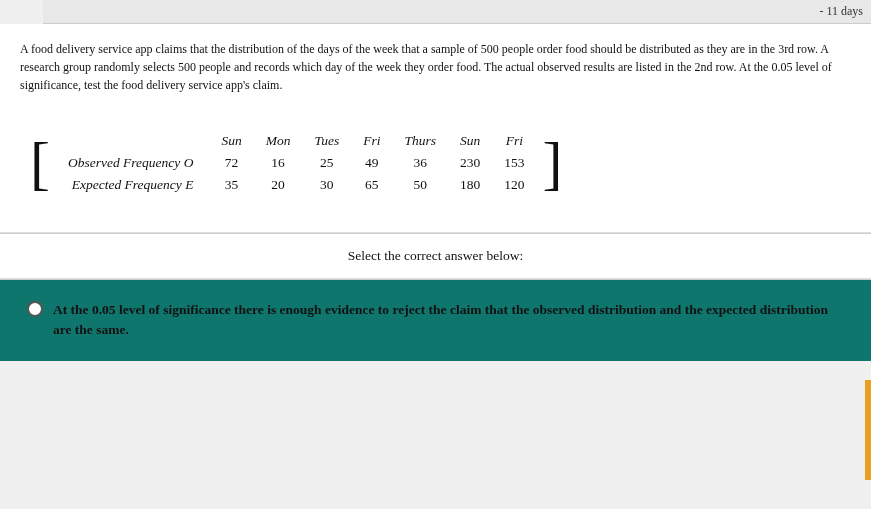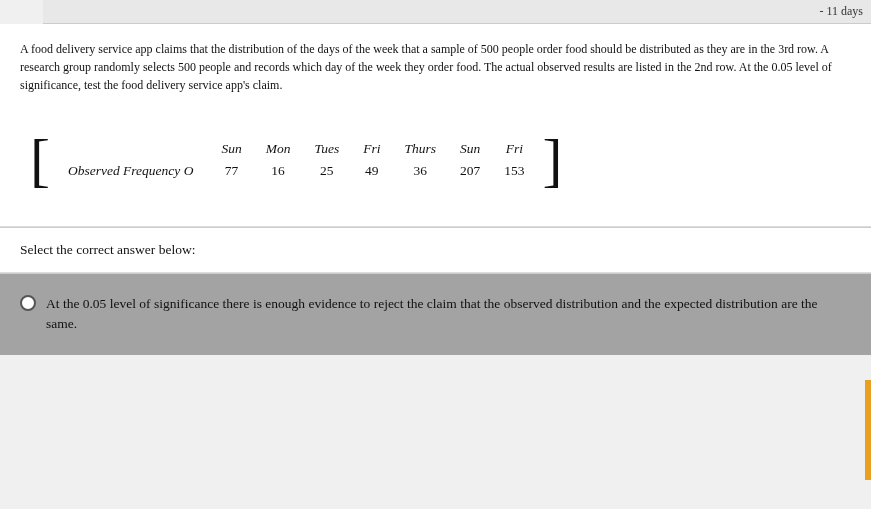--- a/index.html
+++ b/index.html
@@ -92,30 +92,32 @@
     .divider {
       border: none;
       border-top: 1px solid #ccc;
       margin: 0;
     }
 
     .select-answer-section {
       background: #ffffff;
       padding: 14px 20px;
       border-bottom: 1px solid #ddd;
+      text-align: center;
     }
 
     .select-label {
       font-size: 13.5px;
       color: #111;
     }
 
     .answers-section {
-      background: #a3a3a3;
-      padding: 10px 20px;
+      background: #0f766e;
+      padding: 10px 27px;
+      font-weight: bold;
     }
 
     .answer-option {
       display: flex;
       align-items: flex-start;
       margin: 10px 0;
       gap: 10px;
     }
 
     .radio-circle {
@@ -164,27 +166,37 @@
           <th><em>Tues</em></th>
           <th><em>Fri</em></th>
           <th><em>Thurs</em></th>
           <th><em>Sun</em></th>
           <th><em>Fri</em></th>
         </tr>
       </thead>
       <tbody>
         <tr>
           <td class="row-label"><em>Observed Frequency O</em></td>
-          <td>77</td>
+          <td>72</td>
           <td>16</td>
           <td>25</td>
           <td>49</td>
           <td>36</td>
-          <td>207</td>
+          <td>230</td>
           <td>153</td>
+        </tr>
+        <tr>
+          <td class="row-label"><em>Expected Frequency E</em></td>
+          <td>35</td>
+          <td>20</td>
+          <td>30</td>
+          <td>65</td>
+          <td>50</td>
+          <td>180</td>
+          <td>120</td>
         </tr>
       </tbody>
     </table>
     <span class="bracket-right">]</span>
   </div>
 </div>
 
 <hr class="divider">
 
 <div class="select-answer-section">

